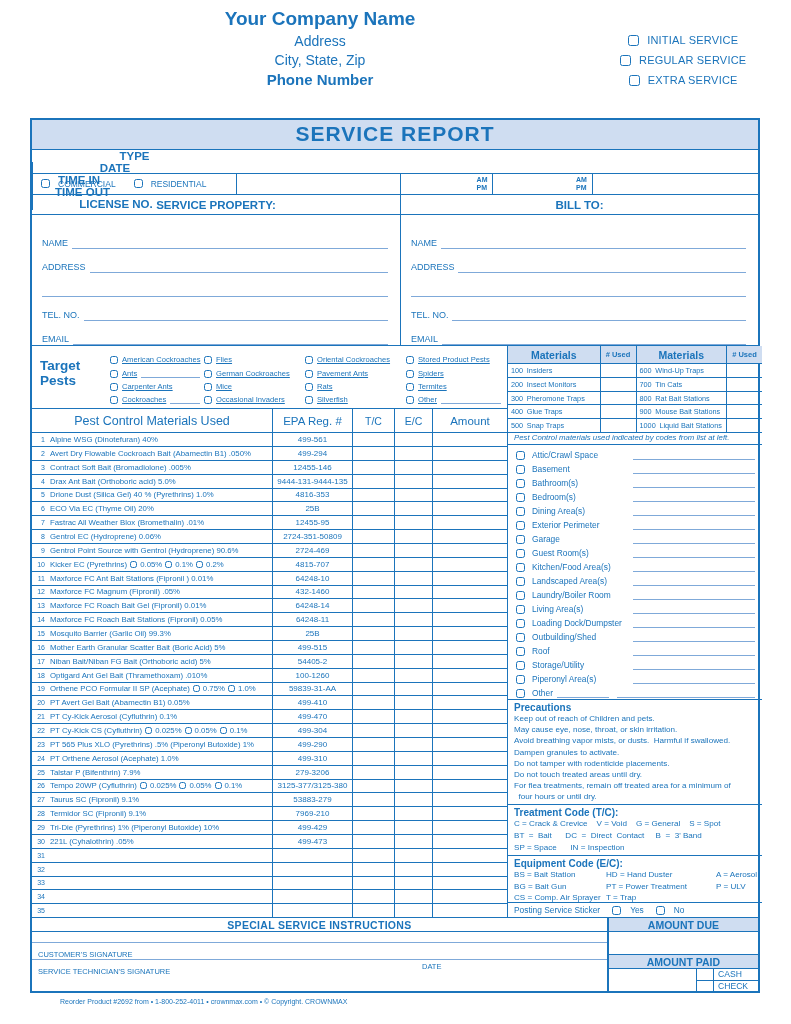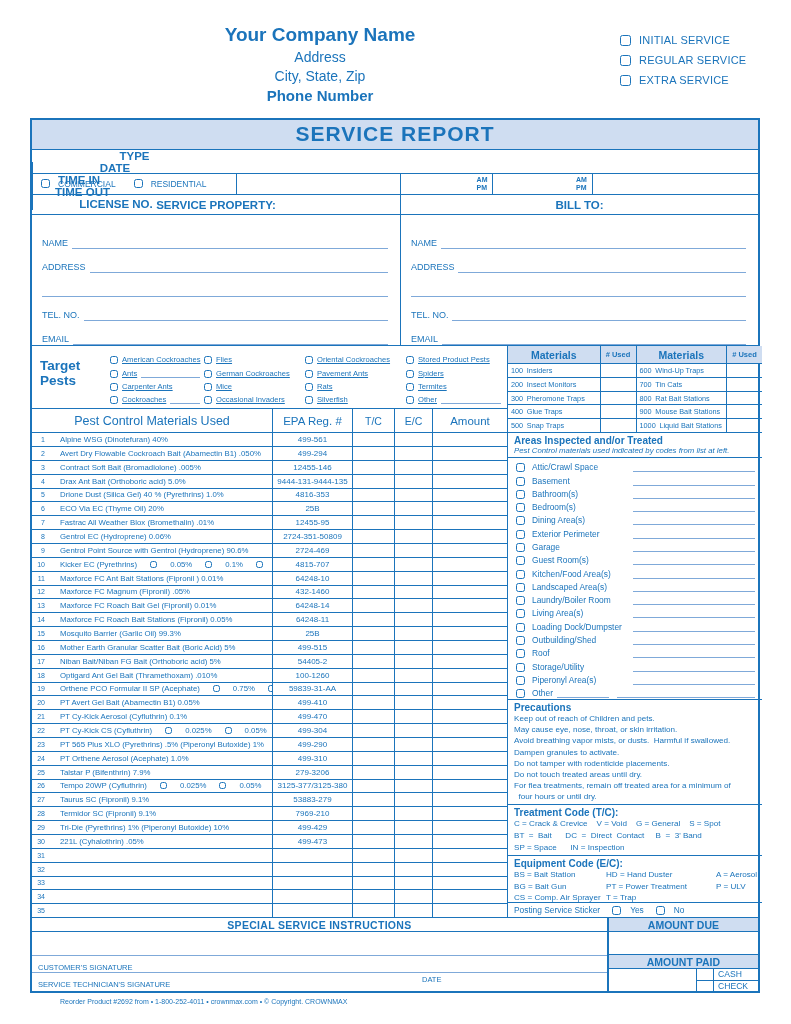--- a/index.html
+++ b/index.html
@@ -12,26 +12,26 @@
   body{width:791px;height:1024px;position:relative;font-family:"Liberation Sans",sans-serif;color:var(--b);overflow:hidden;}
 
   
   .cb{display:inline-block;border:1.5px solid var(--b);border-radius:2.5px;background:#fff;flex:none;}
   .cb.lg{width:11px;height:11px;}
   .cb.md{width:9px;height:9px;}
   .cb.sm{width:8px;height:8px;}
   .cb.xs{width:7px;height:7px;}
 
   
-  .letterhead{position:absolute;left:120px;top:24px;width:400px;text-align:center;}
+  .letterhead{position:absolute;left:120px;top:8px;width:400px;text-align:center;}
   .lh-name{font-size:19px;font-weight:bold;}
   .lh-addr,.lh-city{font-size:14px;margin-top:3px;}
   .lh-phone{font-size:15px;font-weight:bold;margin-top:3px;}
   .svc-opts{position:absolute;left:620px;top:30px;}
-  .svc-opt{display:flex;align-items:center;gap:8px;height:20px;}
+  .svc-opt{display:flex;align-items:center;gap:8px;height:20px;justify-content:center;}
   .svc-opt span.lbl{font-size:11px;letter-spacing:.2px;}
 
   
   .form{position:absolute;left:30px;top:118px;width:730px;height:875px;border:2px solid var(--b);display:flex;flex-direction:column;}
   .titlebar{height:30px;background:var(--lb);border-bottom:1.5px solid var(--b);display:flex;align-items:center;justify-content:center;font-size:21px;font-weight:bold;letter-spacing:1px;}
 
   .r5{display:flex;}
   .r5>div{border-left:1px solid var(--b);}
   .r5>div:first-child{border-left:none;}
   .c1{width:205px;}.c2{width:165px;}.c3{width:93px;}.c4{width:100px;}.c5{width:167px;}
@@ -71,21 +71,21 @@
   .tblhdr{height:24px;border-bottom:1px solid var(--b);display:flex;}
   .tblhdr>div{display:flex;align-items:center;justify-content:center;font-weight:normal;border-left:1px solid var(--b);}
   .tblhdr>div:first-child{border-left:none;font-size:12.5px;}
   .th-epa{font-size:11.5px;}.th-tc,.th-ec{font-size:10.5px;}.th-amt{font-size:11.5px;}
   .t1{width:240px;}.t2{width:80px;}.t3{width:42px;}.t4{width:38px;}.t5{width:75px;}
   .prows{flex:1;display:flex;flex-direction:column;}
   .prow{flex:1;display:flex;border-top:1px solid var(--b);}
   .prow:first-child{border-top:none;}
   .prow>div{border-left:1px solid var(--b);}
   .prow>div:first-child{border-left:none;}
-  .c-name{display:flex;align-items:center;gap:13px;overflow:hidden;}
+  .c-name{display:flex;align-items:center;gap:3px;overflow:hidden;}
   .rnum{width:15px;flex:none;text-align:right;font-size:7px;padding-right:2px;}
   .rname{font-size:7.8px;white-space:nowrap;}
   .ropt{font-size:7.8px;white-space:nowrap;}
   .c-epa{display:flex;align-items:center;justify-content:center;font-size:8px;white-space:nowrap;overflow:hidden;}
 
   
   .rp-sec{border-top:1.5px solid var(--b);}
   .rp-sec:first-child{border-top:none;}
 
   
@@ -127,21 +127,21 @@
   .posting .cb{margin-left:6px;margin-right:3px;}
 
   
   .bottom{height:75px;display:flex;border-top:1.5px solid var(--b);}
   .b-left{width:578px;display:flex;flex-direction:column;}
   .ssi-bar{height:14px;border-bottom:1px solid var(--b);display:flex;align-items:center;justify-content:center;font-weight:bold;font-size:10.5px;letter-spacing:.3px;}
   .ssi-space{flex:1;}
   .sig-row{border-top:1px solid var(--ln);position:relative;}
   .sig-row .slbl{font-size:7.5px;padding:2px 0 0 6px;display:inline-block;}
   .sig-cust{height:17px;}
-  .sig-tech{height:19px;border-top:1px solid var(--ln);}
+  .sig-tech{height:32px;border-top:1px solid var(--ln);}
   .date-lbl{position:absolute;left:390px;top:2px;font-size:7.5px;}
   .b-right{width:152px;border-left:2px solid var(--b);display:flex;flex-direction:column;}
   .amt-bar{height:14px;background:var(--lb);border-bottom:1.5px solid var(--b);display:flex;align-items:center;justify-content:center;font-weight:bold;font-size:10.5px;}
   .due-space{height:23px;border-bottom:1.5px solid var(--b);}
   .paid-grid{flex:1;display:flex;}
   .paid-cell{flex:1;border-right:1.5px solid var(--b);}
   .paid-mid{width:16px;display:flex;flex-direction:column;}
   .paid-mid div{flex:1;border-bottom:1px solid var(--b);}
   .paid-mid div:last-child{border-bottom:none;}
   .paid-lbls{width:45px;border-left:1.5px solid var(--b);display:flex;flex-direction:column;}
@@ -770,21 +770,20 @@
               </div>
               <div class="mrow">
                 <div class="mname">1000 Liquid Bait Stations</div>
                 <div class="mused"></div>
               </div>
             </div>
         </div>
       </div>
 
       <div class="rp-sec areas">
-        <div class="a-title">Areas Inspected and/or Treated</div>
         <div class="a-sub">Pest Control materials used indicated by codes from list at left.</div>
         <div class="a-rows" id="area-rows">
             <div class="a-row">
               <span class="cb md"></span>
               <span class="lbl">Attic/Crawl Space</span>
               <span class="wline"></span>
             </div>
             <div class="a-row">
               <span class="cb md"></span>
               <span class="lbl">Basement</span>

